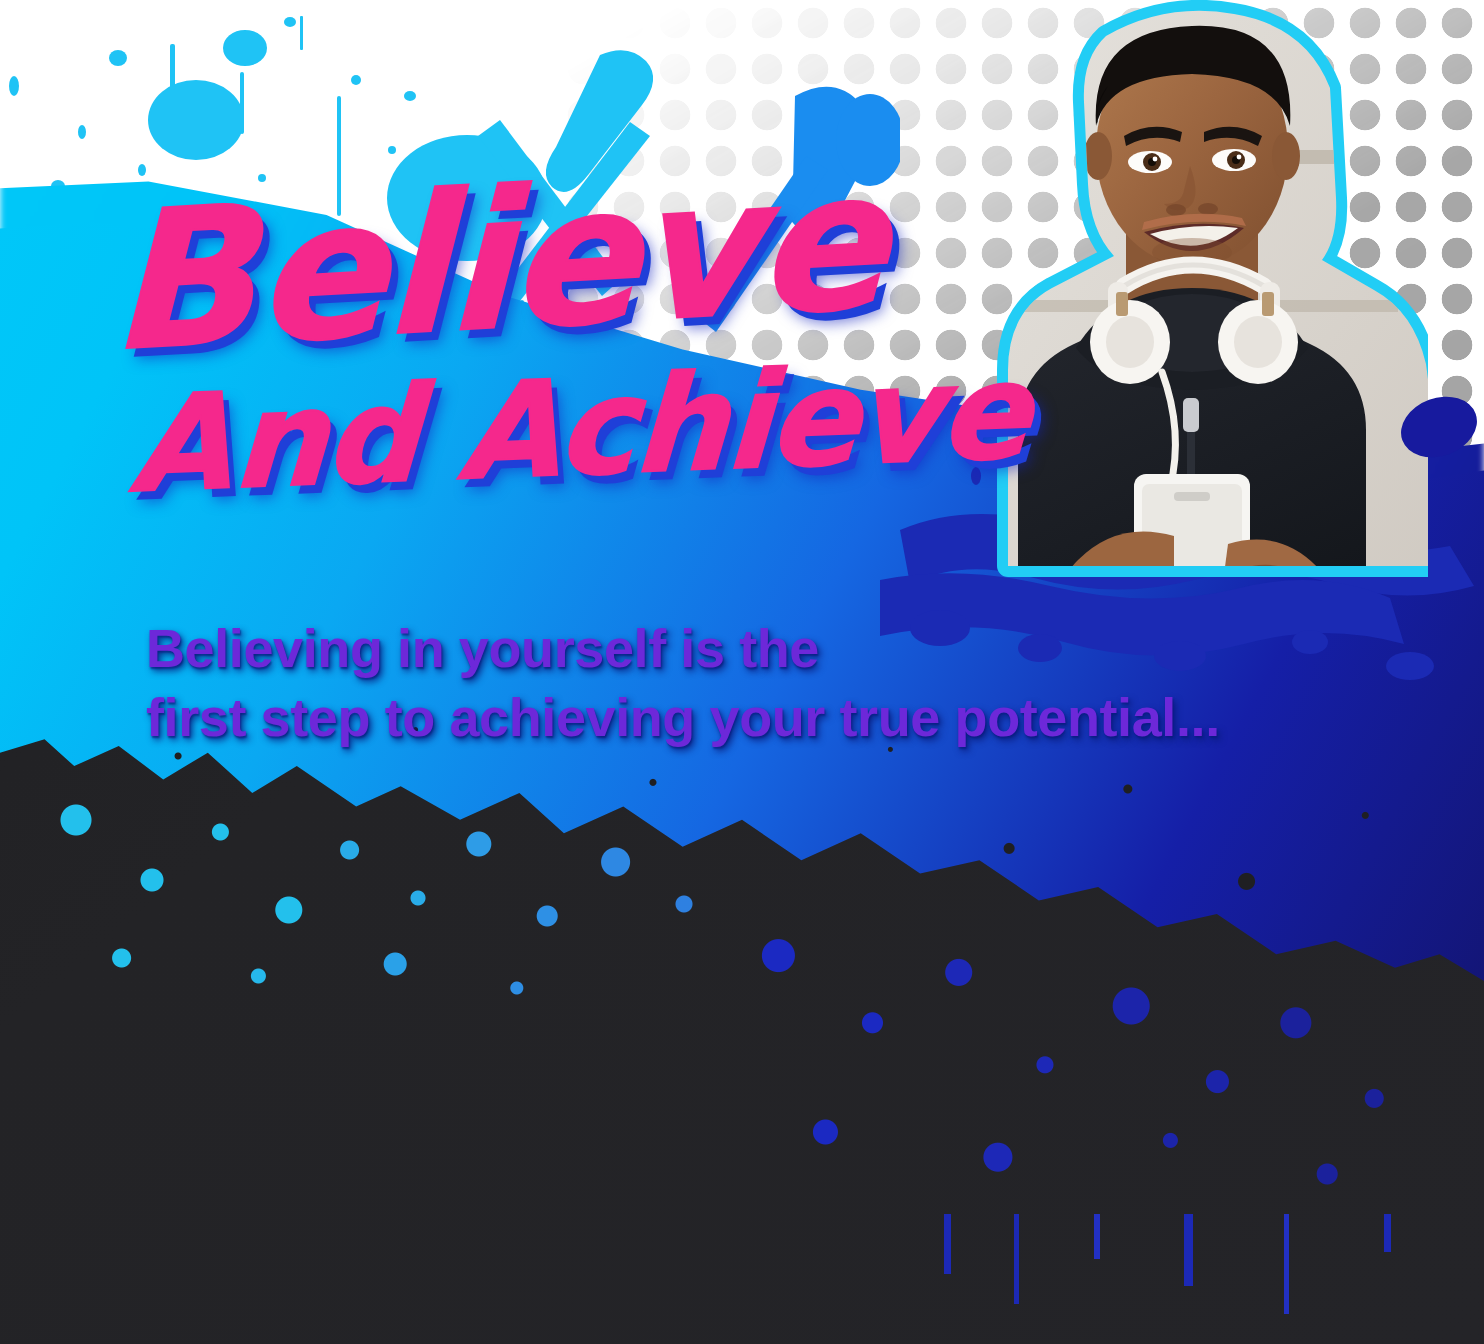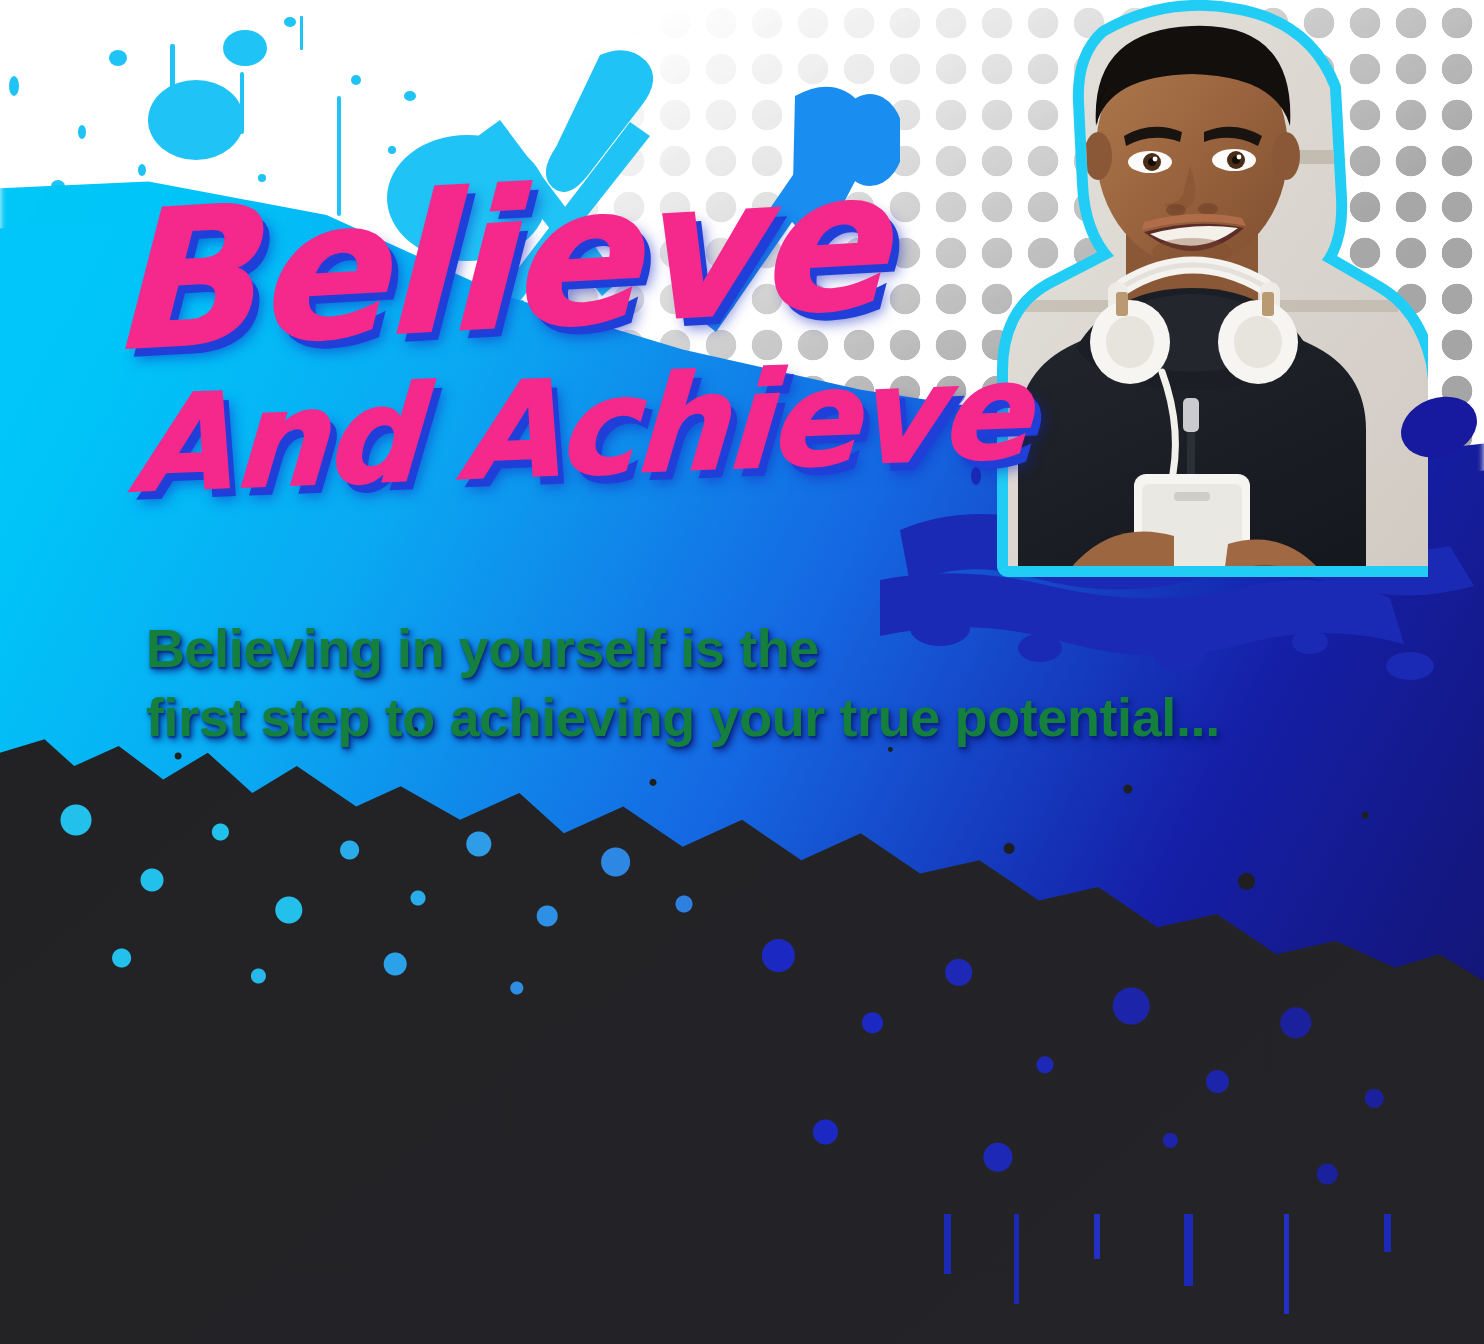--- a/index.html
+++ b/index.html
@@ -176,21 +176,21 @@
       8px 9px 0 #1f3fd8,
       10px 12px 14px rgba(20,35,190,.55);
     -webkit-text-stroke:2px #f5288c;
   }
   .graffiti .l1{font-size:190px;transform:rotate(-3.2deg) skewX(-7deg);margin-left:8px;}
   .graffiti .l2{font-size:132px;transform:rotate(-2.2deg) skewX(-8deg);margin-left:24px;margin-top:22px;}
 
   
   .subtitle{
     position:absolute;left:146px;top:614px;width:1240px;
-    color:#15803d;
+    color:#6d28d9;
     font-family:"Liberation Sans", sans-serif;
     font-weight:700;
     font-size:54px;
     line-height:1.28;
     letter-spacing:-.4px;
     text-shadow:3px 4px 7px rgba(8,24,120,.85), 1px 2px 2px rgba(10,30,130,.7);
     white-space:pre-line;
   }
 </style>
 </head>

